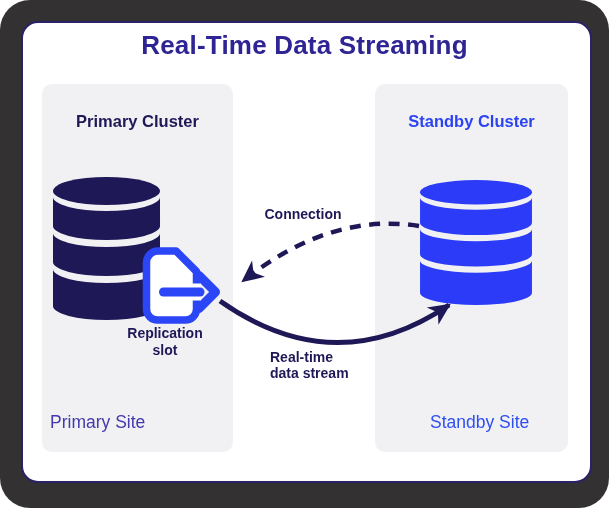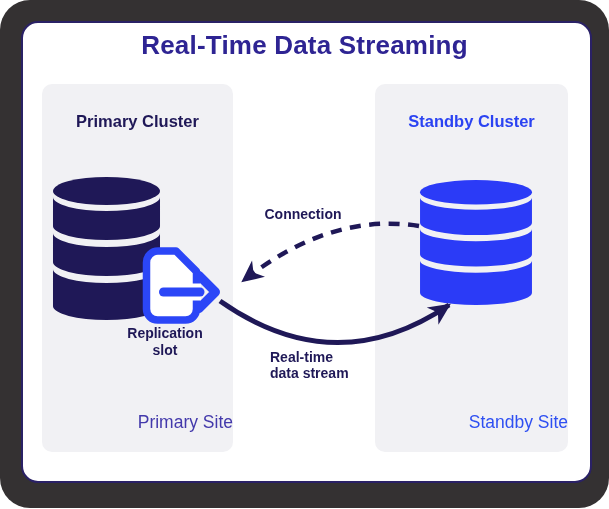--- a/index.html
+++ b/index.html
@@ -15,21 +15,21 @@
         border:2px solid var(--card-border);border-radius:17px;}
   .title{position:absolute;left:0;top:30px;width:609px;text-align:center;
          font-size:26px;font-weight:700;color:var(--title);letter-spacing:.2px;}
   .panel{position:absolute;top:84px;height:368px;background:var(--panel-bg);border-radius:10px;text-decoration:underline;}
   .panel-left{left:42px;width:191px;}
   .panel-right{left:375px;width:193px;}
   .cluster-label{position:absolute;top:28px;left:0;right:0;text-align:center;
                  font-size:16.5px;font-weight:700;}
   .cluster-label.primary{color:var(--navy);}
   .cluster-label.standby{color:var(--standby-text);}
-  .site-label{position:absolute;bottom:19px;left:0;right:0;text-align:right;font-size:17.5px;}
+  .site-label{position:absolute;bottom:19px;left:8px;right:0;text-align:left;font-size:17.5px;}
   .site-label.primary{color:var(--primary-site);}
   .site-label.standby{color:var(--standby-site);padding-left:47px;}
   .abs{position:absolute;}
   .db-primary ellipse,.db-primary path{fill:var(--navy);}
   .db-standby ellipse,.db-standby path{fill:var(--blue-db);}
   .arrows{position:absolute;left:0;top:0;pointer-events:none;}
   .dashed-arrow{fill:none;stroke:var(--navy);stroke-width:4.5;stroke-dasharray:11 8.5;}
   .solid-arrow{fill:none;stroke:var(--navy);stroke-width:5;}
   .ah-path{fill:var(--navy);}
   .flow-label{position:absolute;font-size:14px;font-weight:700;color:var(--navy);line-height:16px;}

